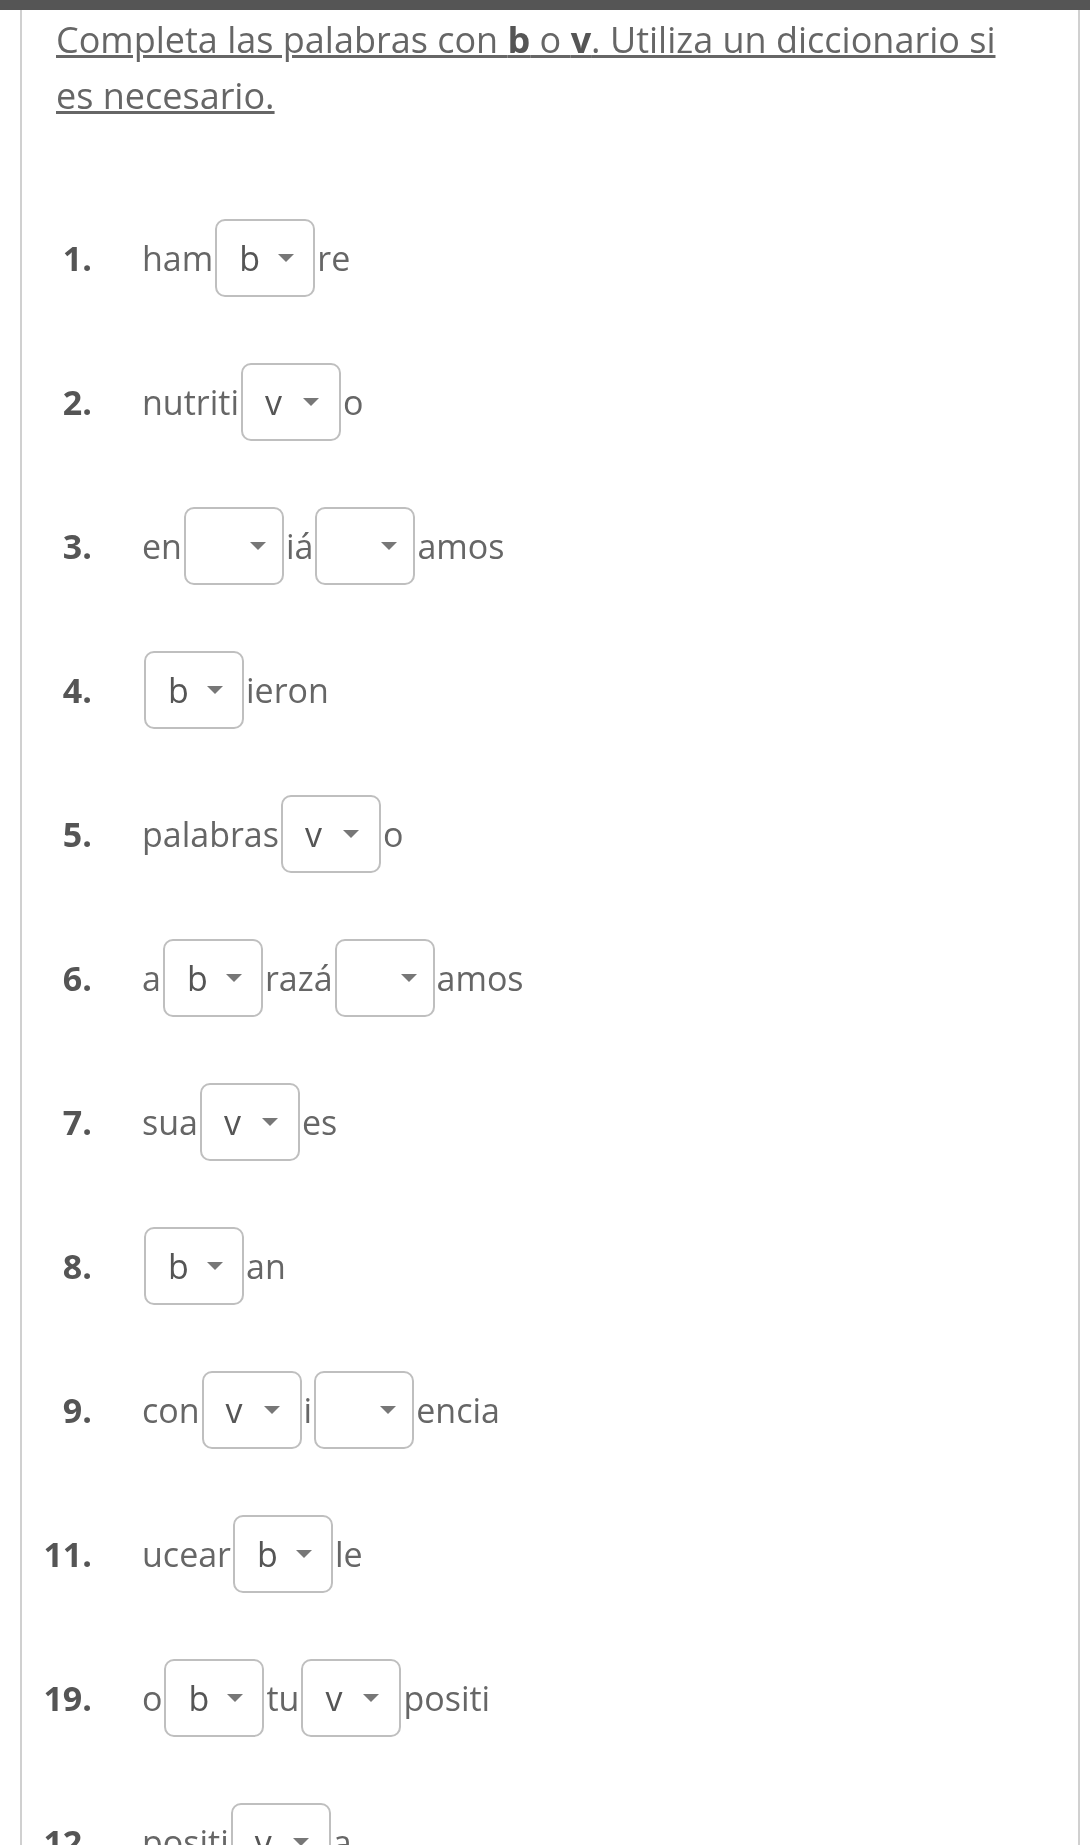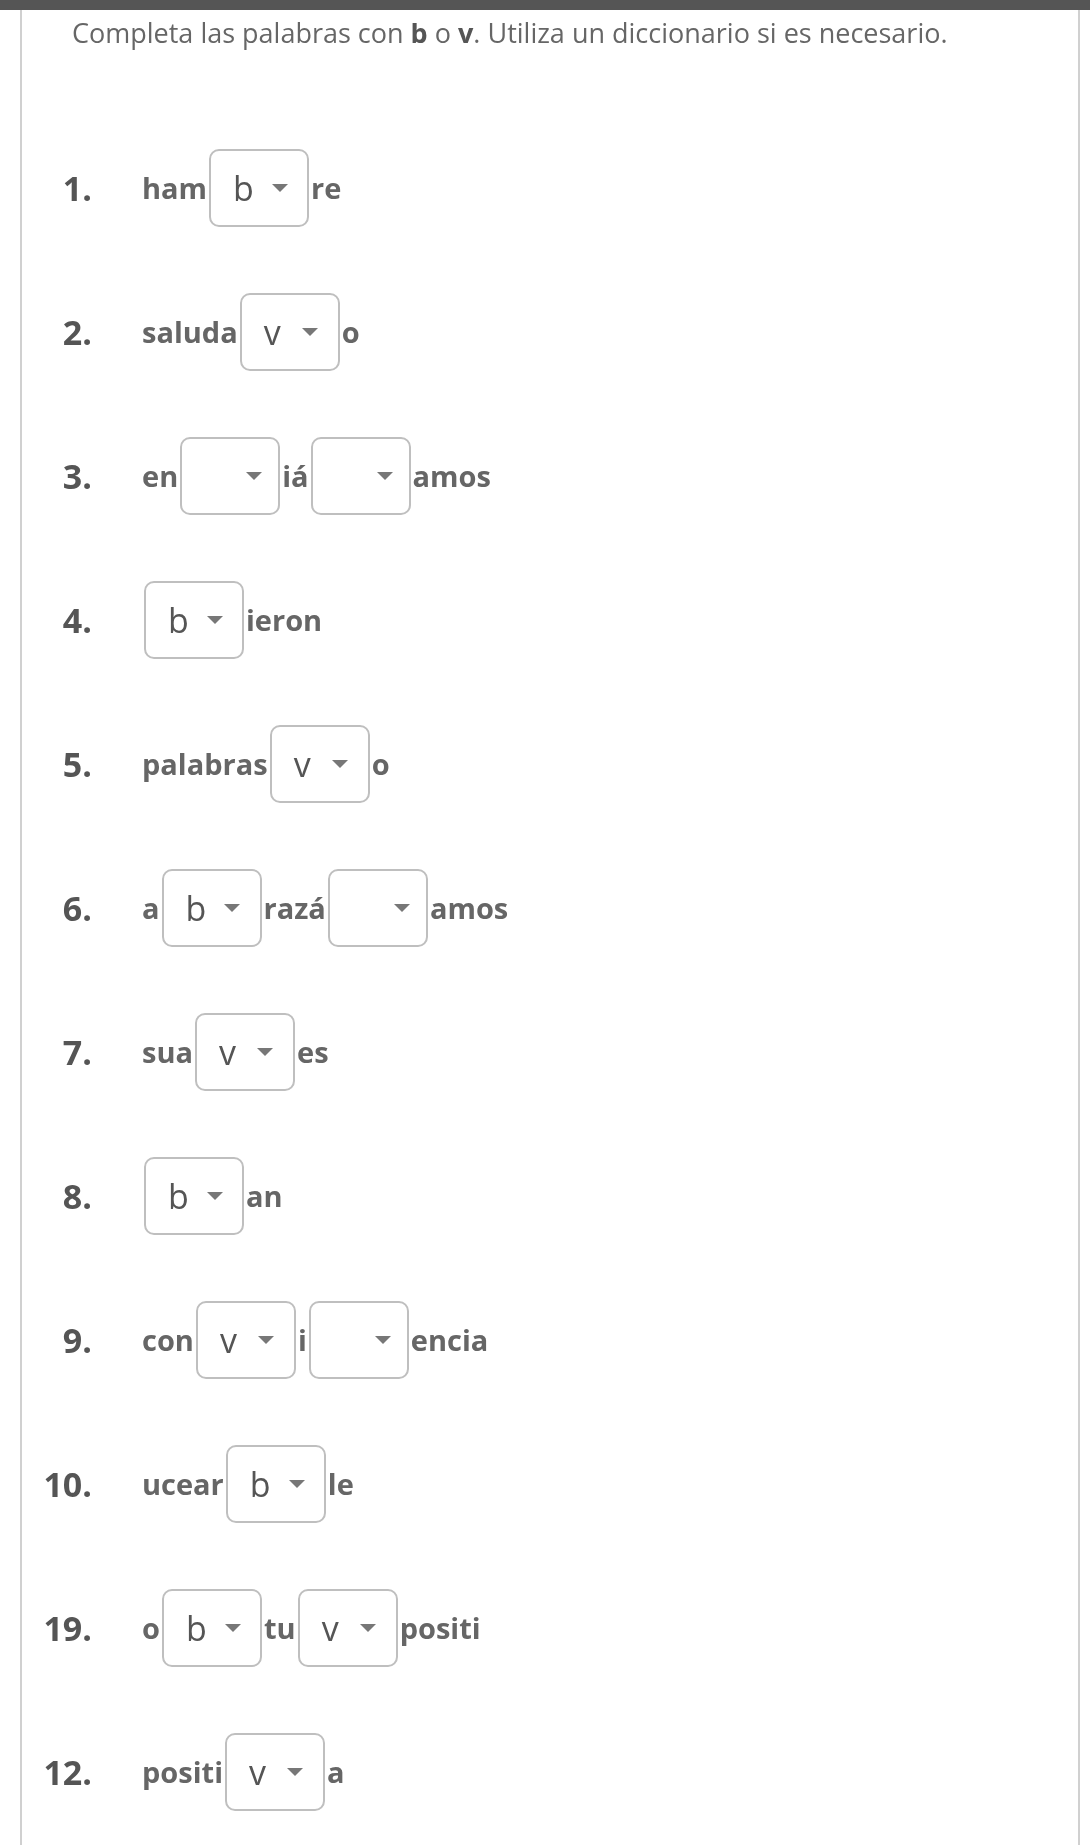--- a/index.html
+++ b/index.html
@@ -15,25 +15,26 @@
     width: 100%;
   }
   .container {
     border-left: 2px solid #d0d0d0;
     border-right: 2px solid #d0d0d0;
     margin: 0 10px 0 20px;
     min-height: 1835px;
     padding: 0;
   }
   .instructions {
-    font-size: 27px;
+    font-size: 36px;
     color: #666;
-    padding: 2px 40px 20px 50px;
+    padding: 2px 40px 20px 34px;
     line-height: 1.55;
     font-weight: 400;
+    text-decoration: underline;
   }
   .instructions b { color: #555; }
   .questions {
     padding: 60px 0 0 0;
   }
   .qrow {
     display: flex;
     align-items: center;
     padding: 0 0 0 0;
     min-height: 108px;
@@ -49,24 +50,23 @@
     flex-shrink: 0;
   }
   .qcontent {
     display: flex;
     align-items: center;
     flex-wrap: wrap;
     padding-left: 40px;
     gap: 0;
   }
   .fragment {
-    font-size: 29px;
+    font-size: 34px;
     color: #666;
     white-space: pre;
-    font-weight: bold;
   }
   .dropdown {
     display: inline-flex;
     align-items: center;
     border: 2px solid #bfbfbf;
     border-radius: 10px;
     height: 78px;
     padding: 0 14px 0 22px;
     margin: 0 2px;
     background: #fff;
@@ -112,21 +112,21 @@
                 <path d="M2 3 L10 11 L18 3 Z" fill="#777"></path>
               </svg>
             </span>
           </div>
           <span class="fragment">re</span>
         </div>
       </div>
       <div class="qrow">
         <div class="qnum">2.</div>
         <div class="qcontent">
-          <span class="fragment">saluda</span>
+          <span class="fragment">nutriti</span>
           <div class="dropdown">
             <span class="dd-value">v</span>
             <span class="chevron">
               <svg viewBox="0 0 20 14">
                 <path d="M2 3 L10 11 L18 3 Z" fill="#777"></path>
               </svg>
             </span>
           </div>
           <span class="fragment">o</span>
         </div>
@@ -255,21 +255,21 @@
             <span class="chevron">
               <svg viewBox="0 0 20 14">
                 <path d="M2 3 L10 11 L18 3 Z" fill="#777"></path>
               </svg>
             </span>
           </div>
           <span class="fragment">encia</span>
         </div>
       </div>
       <div class="qrow">
-        <div class="qnum">10.</div>
+        <div class="qnum">11.</div>
         <div class="qcontent">
           <span class="fragment">ucear</span>
           <div class="dropdown">
             <span class="dd-value">b</span>
             <span class="chevron">
               <svg viewBox="0 0 20 14">
                 <path d="M2 3 L10 11 L18 3 Z" fill="#777"></path>
               </svg>
             </span>
           </div>

